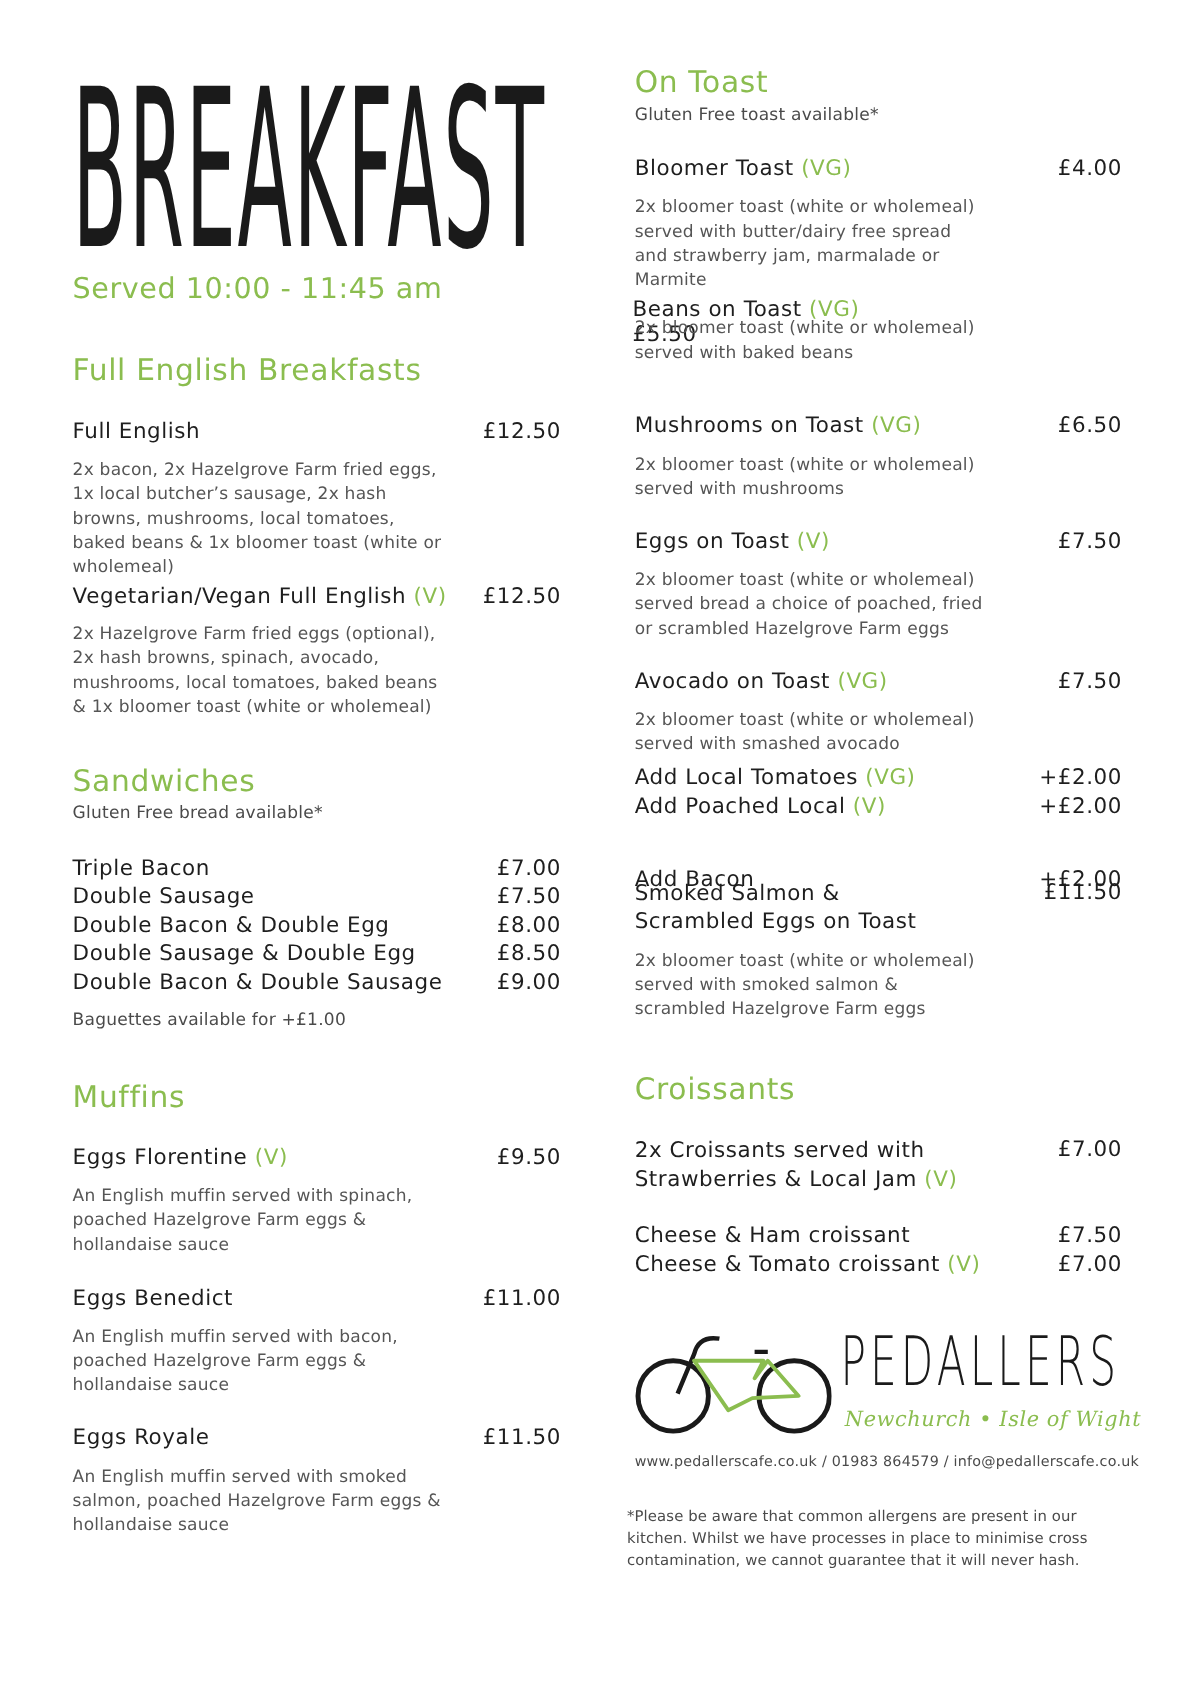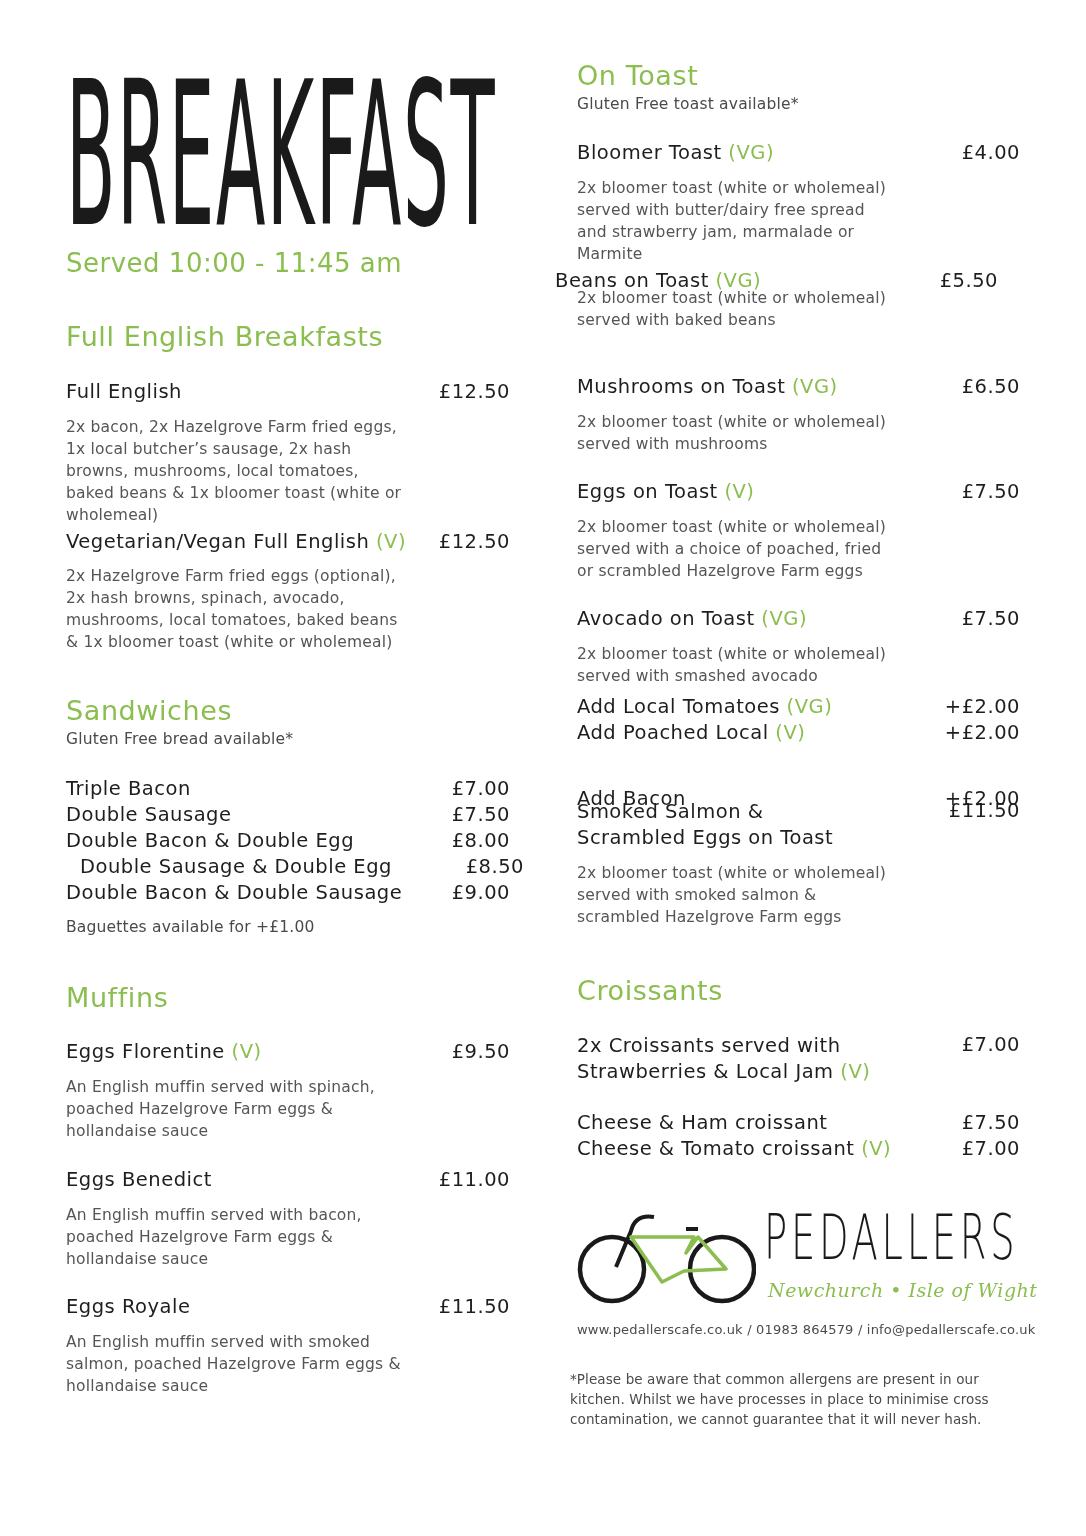--- a/index.html
+++ b/index.html
@@ -83,21 +83,21 @@
   <span class="price">£7.00</span>
 </div>
 <div class="item-row" style="left:66px;top:803px;width:444px;">
   <span class="item-name">Double Sausage</span>
   <span class="price">£7.50</span>
 </div>
 <div class="item-row" style="left:66px;top:829px;width:444px;">
   <span class="item-name">Double Bacon &amp; Double Egg</span>
   <span class="price">£8.00</span>
 </div>
-<div class="item-row" style="left:80px;top:855px;width:444px;gap:20px;">
+<div class="item-row" style="left:66px;top:855px;width:444px;gap:20px;">
   <span class="item-name">Double Sausage &amp; Double Egg</span>
   <span class="price">£8.50</span>
 </div>
 <div class="item-row" style="left:66px;top:881px;width:444px;">
   <span class="item-name">Double Bacon &amp; Double Sausage</span>
   <span class="price">£9.00</span>
 </div>
 <div class="note" style="left:66px;top:918px;">Baguettes available for +£1.00</div>
 
 <div class="section-title" style="left:66px;top:982px;">Muffins</div>
@@ -122,37 +122,37 @@
 
 <div class="section-title" style="left:577px;top:60px;">On Toast</div>
 <div class="section-sub" style="left:577px;top:95px;">Gluten Free toast available*</div>
 
 <div class="item-row" style="left:577px;top:141px;width:443px;">
   <span class="item-name"><span>Bloomer Toast</span> <span class="tag">(VG)</span></span>
   <span class="price">£4.00</span>
 </div>
 <div class="desc" style="left:577px;top:177px;width:320px;">2x bloomer toast (white or wholemeal) served with butter/dairy free spread and strawberry jam, marmalade or Marmite</div>
 
-<div class="item-row" style="left:555px;top:269px;width:443px;">
+<div class="item-row" style="left:575px;top:269px;width:443px;flex-direction:column;">
   <span class="item-name"><span>Beans on Toast</span> <span class="tag">(VG)</span></span>
   <span class="price">£5.50</span>
 </div>
 <div class="desc" style="left:577px;top:287px;width:310px;">2x bloomer toast (white or wholemeal) served with baked beans</div>
 
 <div class="item-row" style="left:577px;top:375px;width:443px;">
   <span class="item-name"><span>Mushrooms on Toast</span> <span class="tag">(VG)</span></span>
   <span class="price">£6.50</span>
 </div>
 <div class="desc" style="left:577px;top:411px;width:310px;">2x bloomer toast (white or wholemeal) served with mushrooms</div>
 
 <div class="item-row" style="left:577px;top:480px;width:443px;align-items:center;">
   <span class="item-name"><span>Eggs on Toast</span> <span class="tag">(V)</span></span>
   <span class="price">£7.50</span>
 </div>
-<div class="desc" style="left:577px;top:516px;width:320px;">2x bloomer toast (white or wholemeal) served with a choice of poached, fried or scrambled Hazelgrove Farm eggs</div>
+<div class="desc" style="left:577px;top:516px;width:320px;">2x bloomer toast (white or wholemeal) served bread a choice of poached, fried or scrambled Hazelgrove Farm eggs</div>
 
 <div class="item-row" style="left:577px;top:607px;width:443px;">
   <span class="item-name"><span>Avocado on Toast</span> <span class="tag">(VG)</span></span>
   <span class="price">£7.50</span>
 </div>
 <div class="desc" style="left:577px;top:643px;width:310px;">2x bloomer toast (white or wholemeal) served with smashed avocado</div>
 
 <div class="item-row" style="left:577px;top:695px;width:443px;">
   <span class="item-name"><span>Add Local Tomatoes</span> <span class="tag">(VG)</span></span>
   <span class="price">+£2.00</span>

